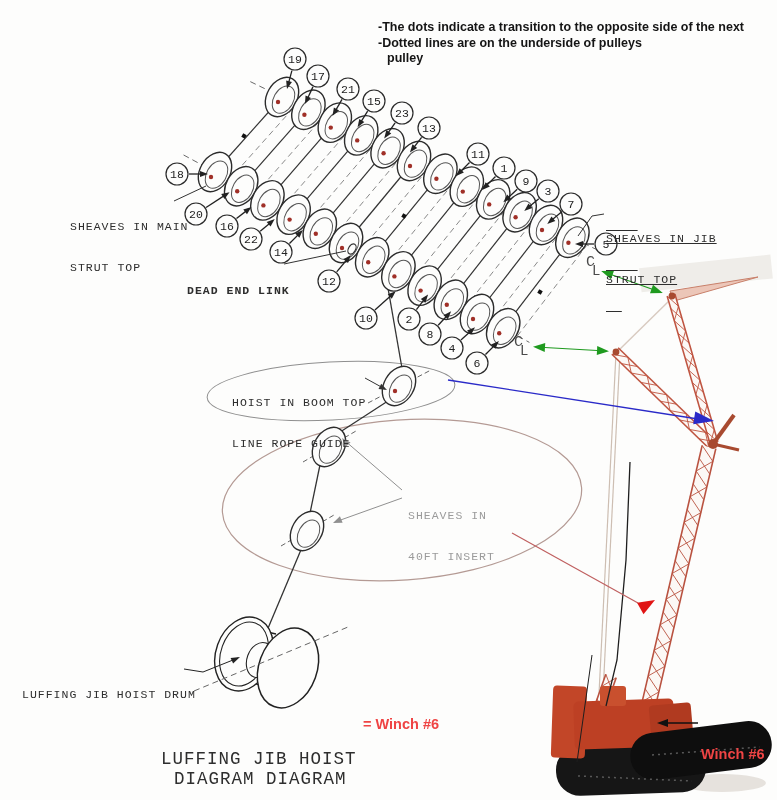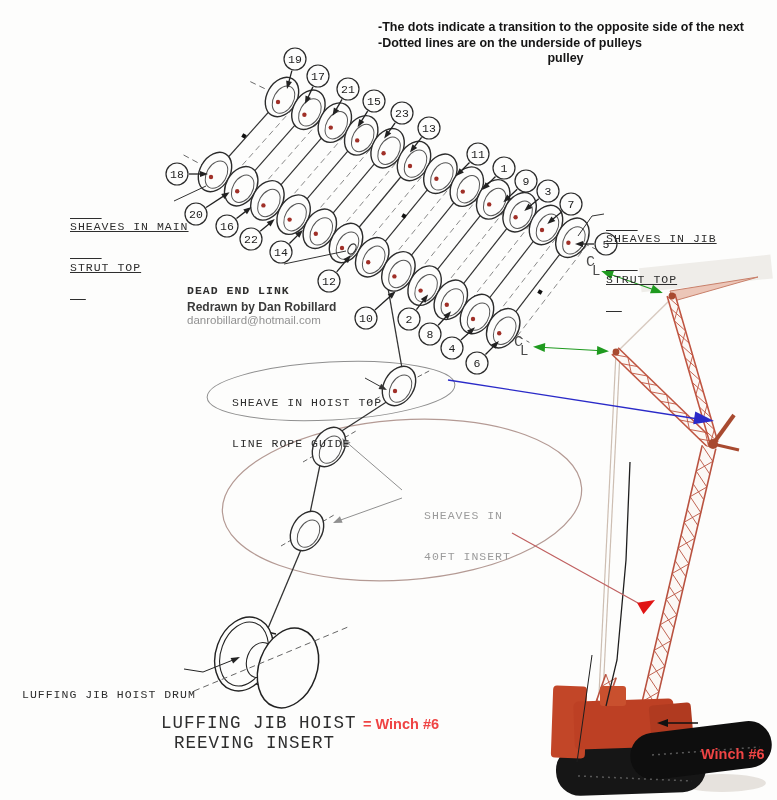--- a/index.html
+++ b/index.html
@@ -3,25 +3,25 @@
 <meta charset="utf-8">
 <style>
   html,body{margin:0;padding:0;}
   #stage{position:relative;width:777px;height:800px;background:#fdfdfc;overflow:hidden;
          font-family:"Liberation Sans",sans-serif;}
   .lbl{position:absolute;}
   .cad{font-family:"Liberation Mono","DejaVu Sans Mono",monospace;font-size:11.5px;
        letter-spacing:1px;line-height:13.5px;color:#2e2e2e;white-space:pre;}
   .cad.gray{color:#9b9b9b;}
   .notes{font-weight:600;font-size:12.5px;line-height:15.5px;color:#151515;}
-  .notes .indent{padding-left:9px;text-align:center;}
+  .notes .indent{padding-left:9px;}
   .credit1{font-size:12px;color:#3a3a3a;font-weight:600;}
   .credit2{font-size:11.5px;color:#919191;}
   .title-l{font-family:"Liberation Mono","DejaVu Sans Mono",monospace;font-size:17.5px;
-           letter-spacing:1px;color:#2e2e2e;white-space:pre;}
+           letter-spacing:1px;color:#2e2e2e;white-space:pre;margin-top:36px;}
   .bold-sans{font-weight:700;font-size:14.5px;color:#ef4444;}
   .clsym{position:absolute;width:22px;height:28px;color:#4a4a4a;
          font-family:"Liberation Mono","DejaVu Sans Mono",monospace;}
   .clsym .c{position:absolute;left:0;top:0;font-size:15px;}
   .clsym .l{position:absolute;left:6px;top:9px;font-size:14px;}
   svg{position:absolute;left:0;top:0;}
 </style>
 </head>
 <body>
 
@@ -395,56 +395,52 @@
         <polygon points="657,723 668,719 668,727" fill="#111"></polygon>
       </g>
     </svg>
 
   <div class="lbl notes" style="left:378px;top:20px;">
     <div>-The dots indicate a transition to the opposite side of the next</div>
     <div>-Dotted lines are on the underside of pulleys</div>
     <div class="indent">pulley</div>
   </div>
 
-  <div class="lbl" style="left:187px;top:300px;">
-    <div class="credit1">Redrawn by Dan Robillard</div>
-    <div class="credit2">danrobillard@hotmail.com</div>
-  </div>
-
-  <div class="lbl cad" style="left:70px;top:193px;text-decoration:underline;">
+
+  <div class="lbl cad" style="left:70px;top:193px;">
     <div>SHEAVES IN MAIN</div>
     <div>STRUT TOP</div>
   </div>
 
   <div class="lbl cad" style="left:187px;top:257px;font-weight:bold;">
     <div>DEAD END LINK</div>
   </div>
 
   <div class="lbl cad" style="left:606px;top:205px;text-decoration:underline;">
     <div>SHEAVES IN JIB</div>
     <div>STRUT TOP</div>
   </div>
 
   <div class="lbl cad" style="left:232px;top:369px;">
-    <div>SHEAVE IN HOIST TOP</div>
+    <div>HOIST IN BOOM TOP</div>
     <div>LINE ROPE GUIDE</div>
   </div>
 
-  <div class="lbl cad gray" style="left:408px;top:482px;margin-left:16px;">
+  <div class="lbl cad gray" style="left:408px;top:482px;">
     <div>SHEAVES IN</div>
     <div>40FT INSERT</div>
   </div>
 
   <div class="lbl cad" style="left:22px;top:661px;">
     <div>LUFFING JIB HOIST DRUM</div>
   </div>
 
   <div class="lbl title-l" style="left:161px;top:713px;">LUFFING JIB HOIST</div>
   <div class="lbl bold-sans" style="left:363px;top:716px;">= Winch #6</div>
-  <div class="lbl title-l" style="left:174px;top:733px;">REEVING INSERT</div>
+  <div class="lbl title-l" style="left:174px;top:733px;">DIAGRAM DIAGRAM</div>
 
   <div class="lbl bold-sans" style="left:701px;top:746px;">Winch #6</div>
 
   <div class="clsym" style="left:586px;top:254px;">
     <span class="c">C</span>
     <span class="l">L</span>
   </div>
   <div class="clsym" style="left:514px;top:334px;">
     <span class="c">C</span>
     <span class="l">L</span>

